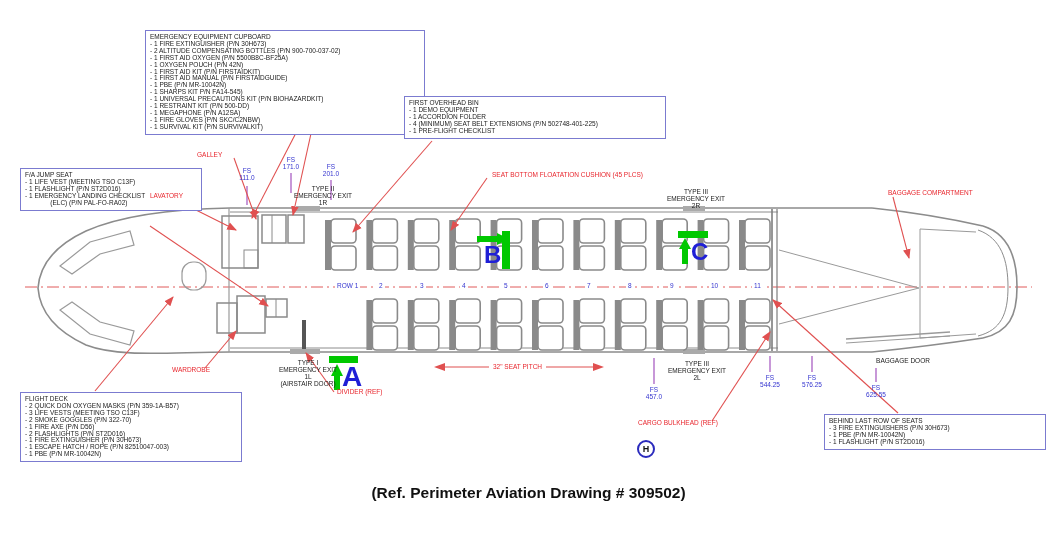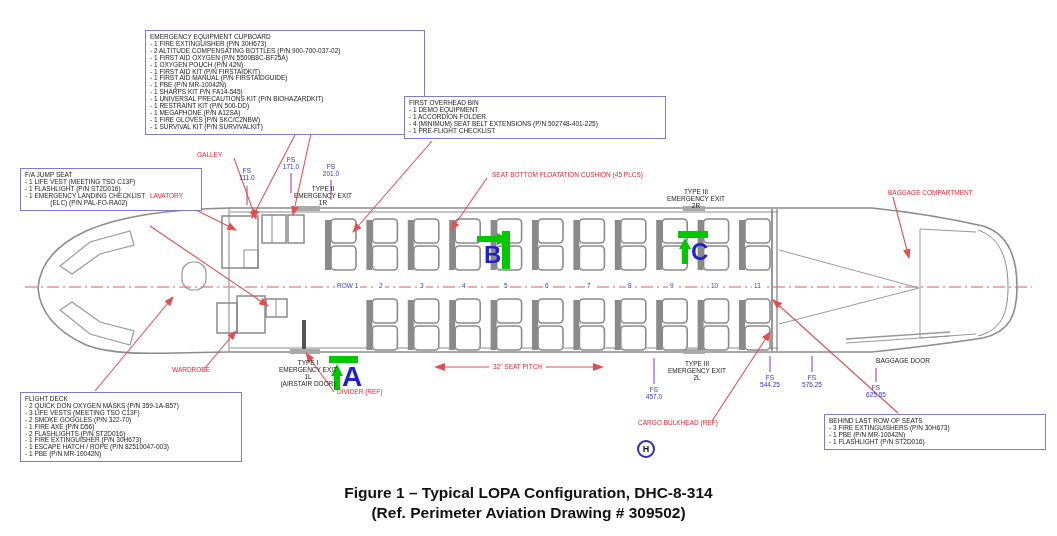--- a/index.html
+++ b/index.html
@@ -381,16 +381,15 @@
       <div class="row-label" style="left: 752px; top: 282px;">11</div>
     </div>
 
   <div class="marker-letter" style="left:484px;top:241px;font-size:24px;">B</div>
   <div class="marker-letter" style="left:691px;top:238px;font-size:24px;">C</div>
   <div class="marker-letter" style="left:342px;top:361px;font-size:28px;">A</div>
 
   <div class="hatch-h" style="left:638px;top:444px;">H</div>
 
   <div id="caption">
-    <div>Figure 1 – Typical LOPA Configuration, DHC-8-314</div>
     <div>(Ref. Perimeter Aviation Drawing # 309502)</div>
   </div>
 </div>
 
 </body></html>

